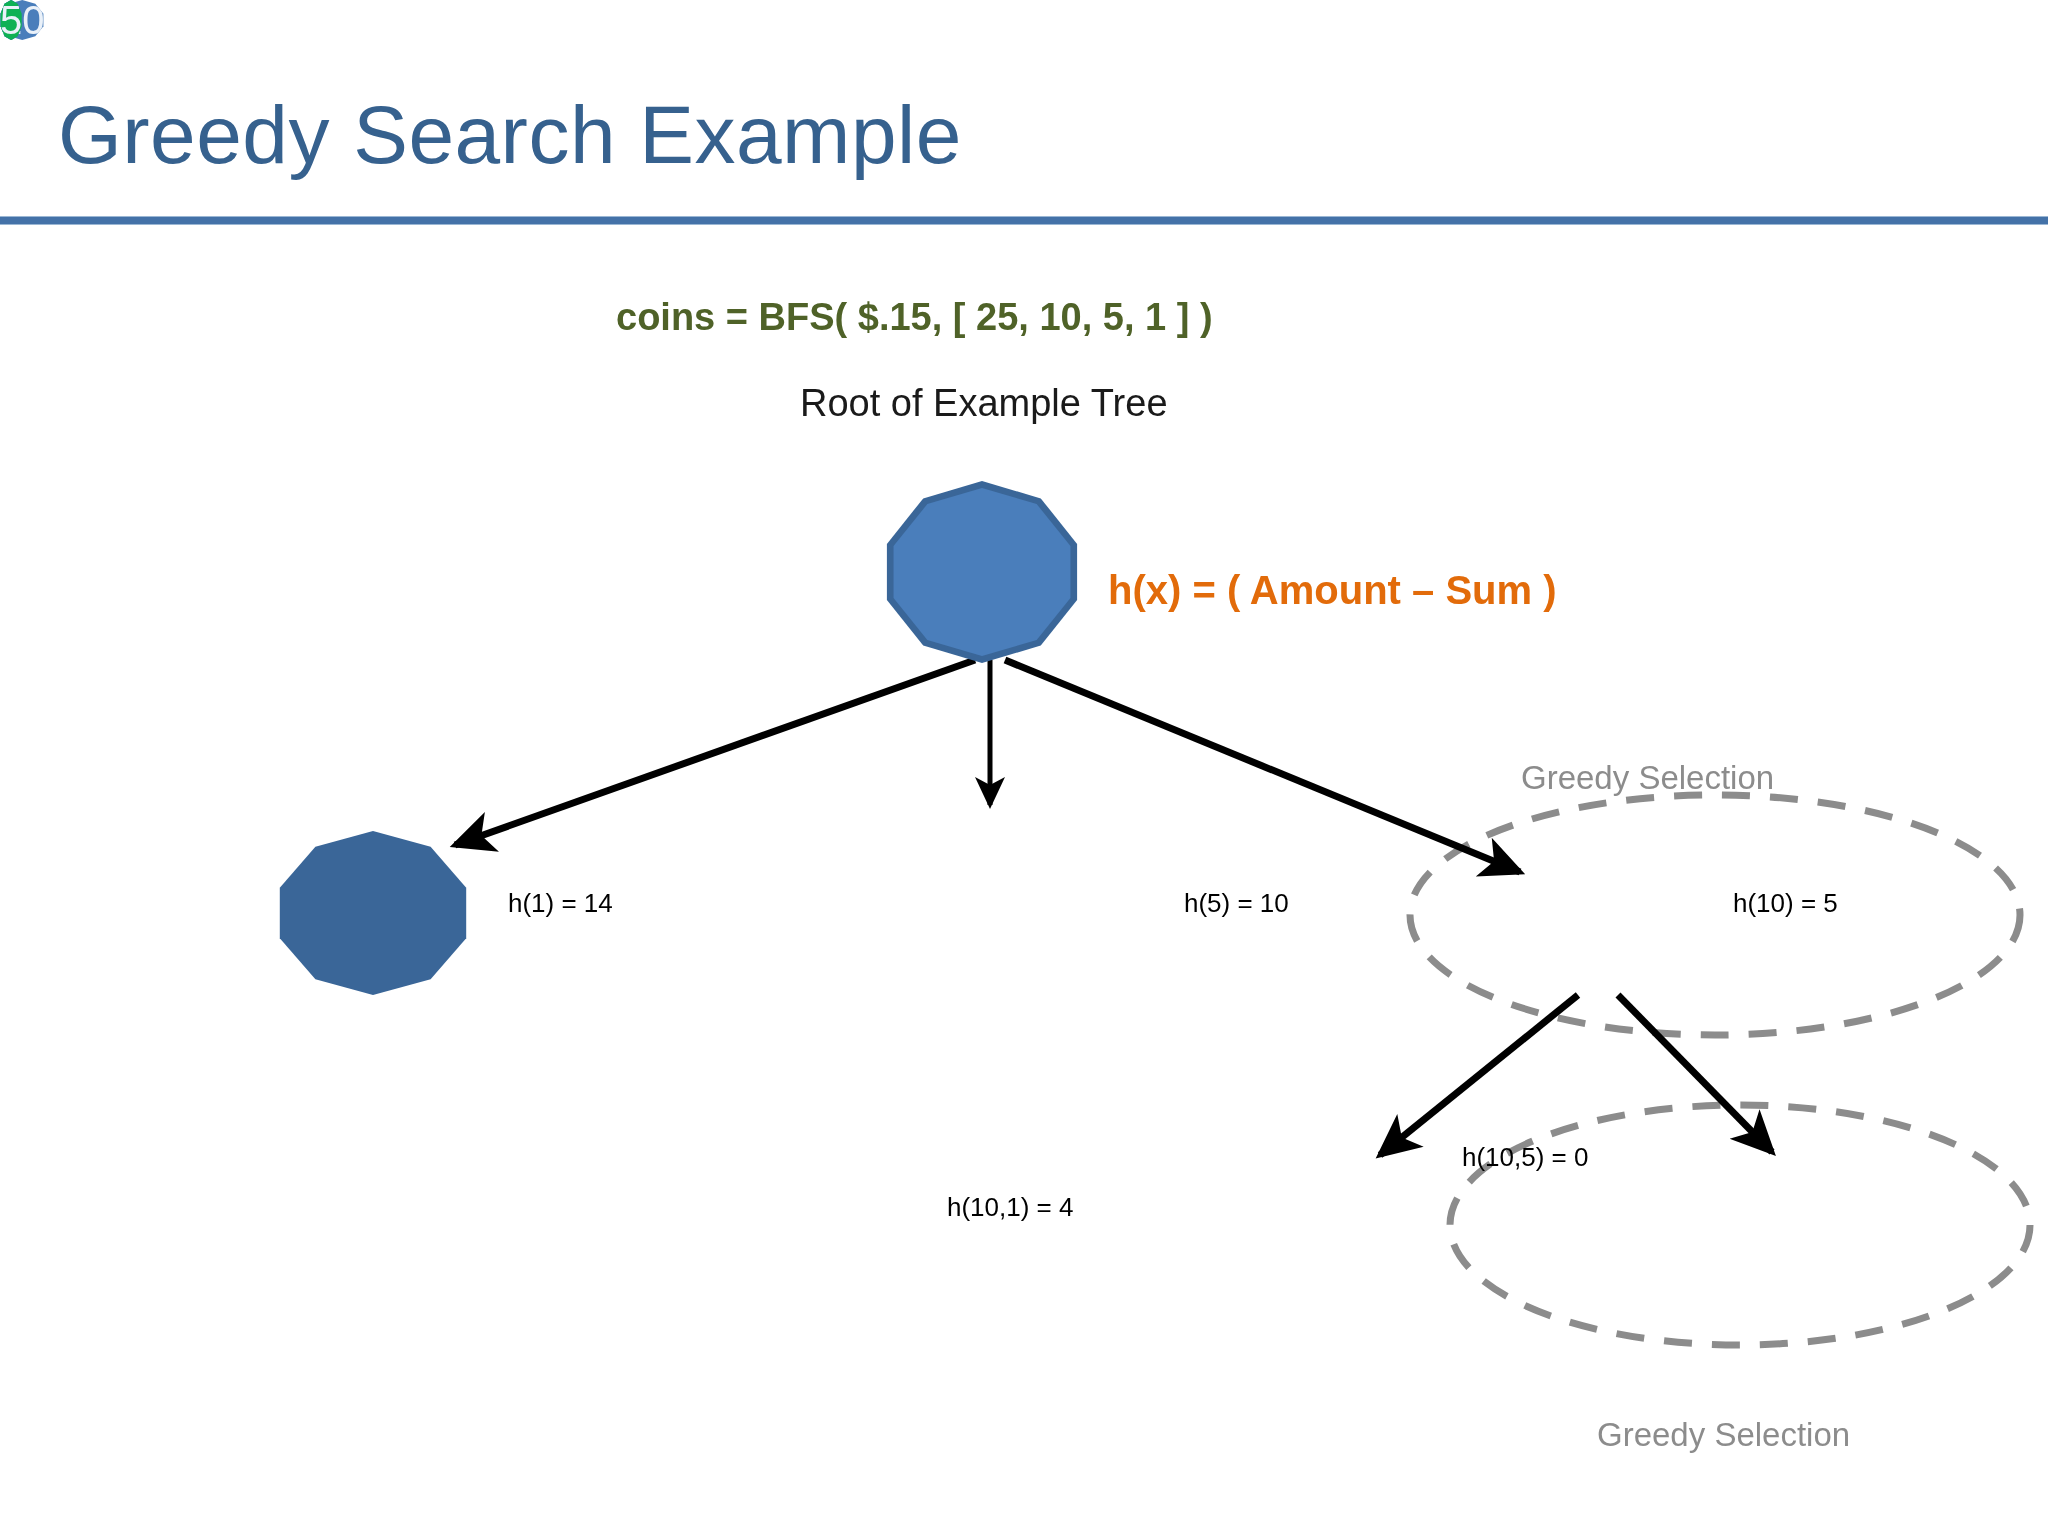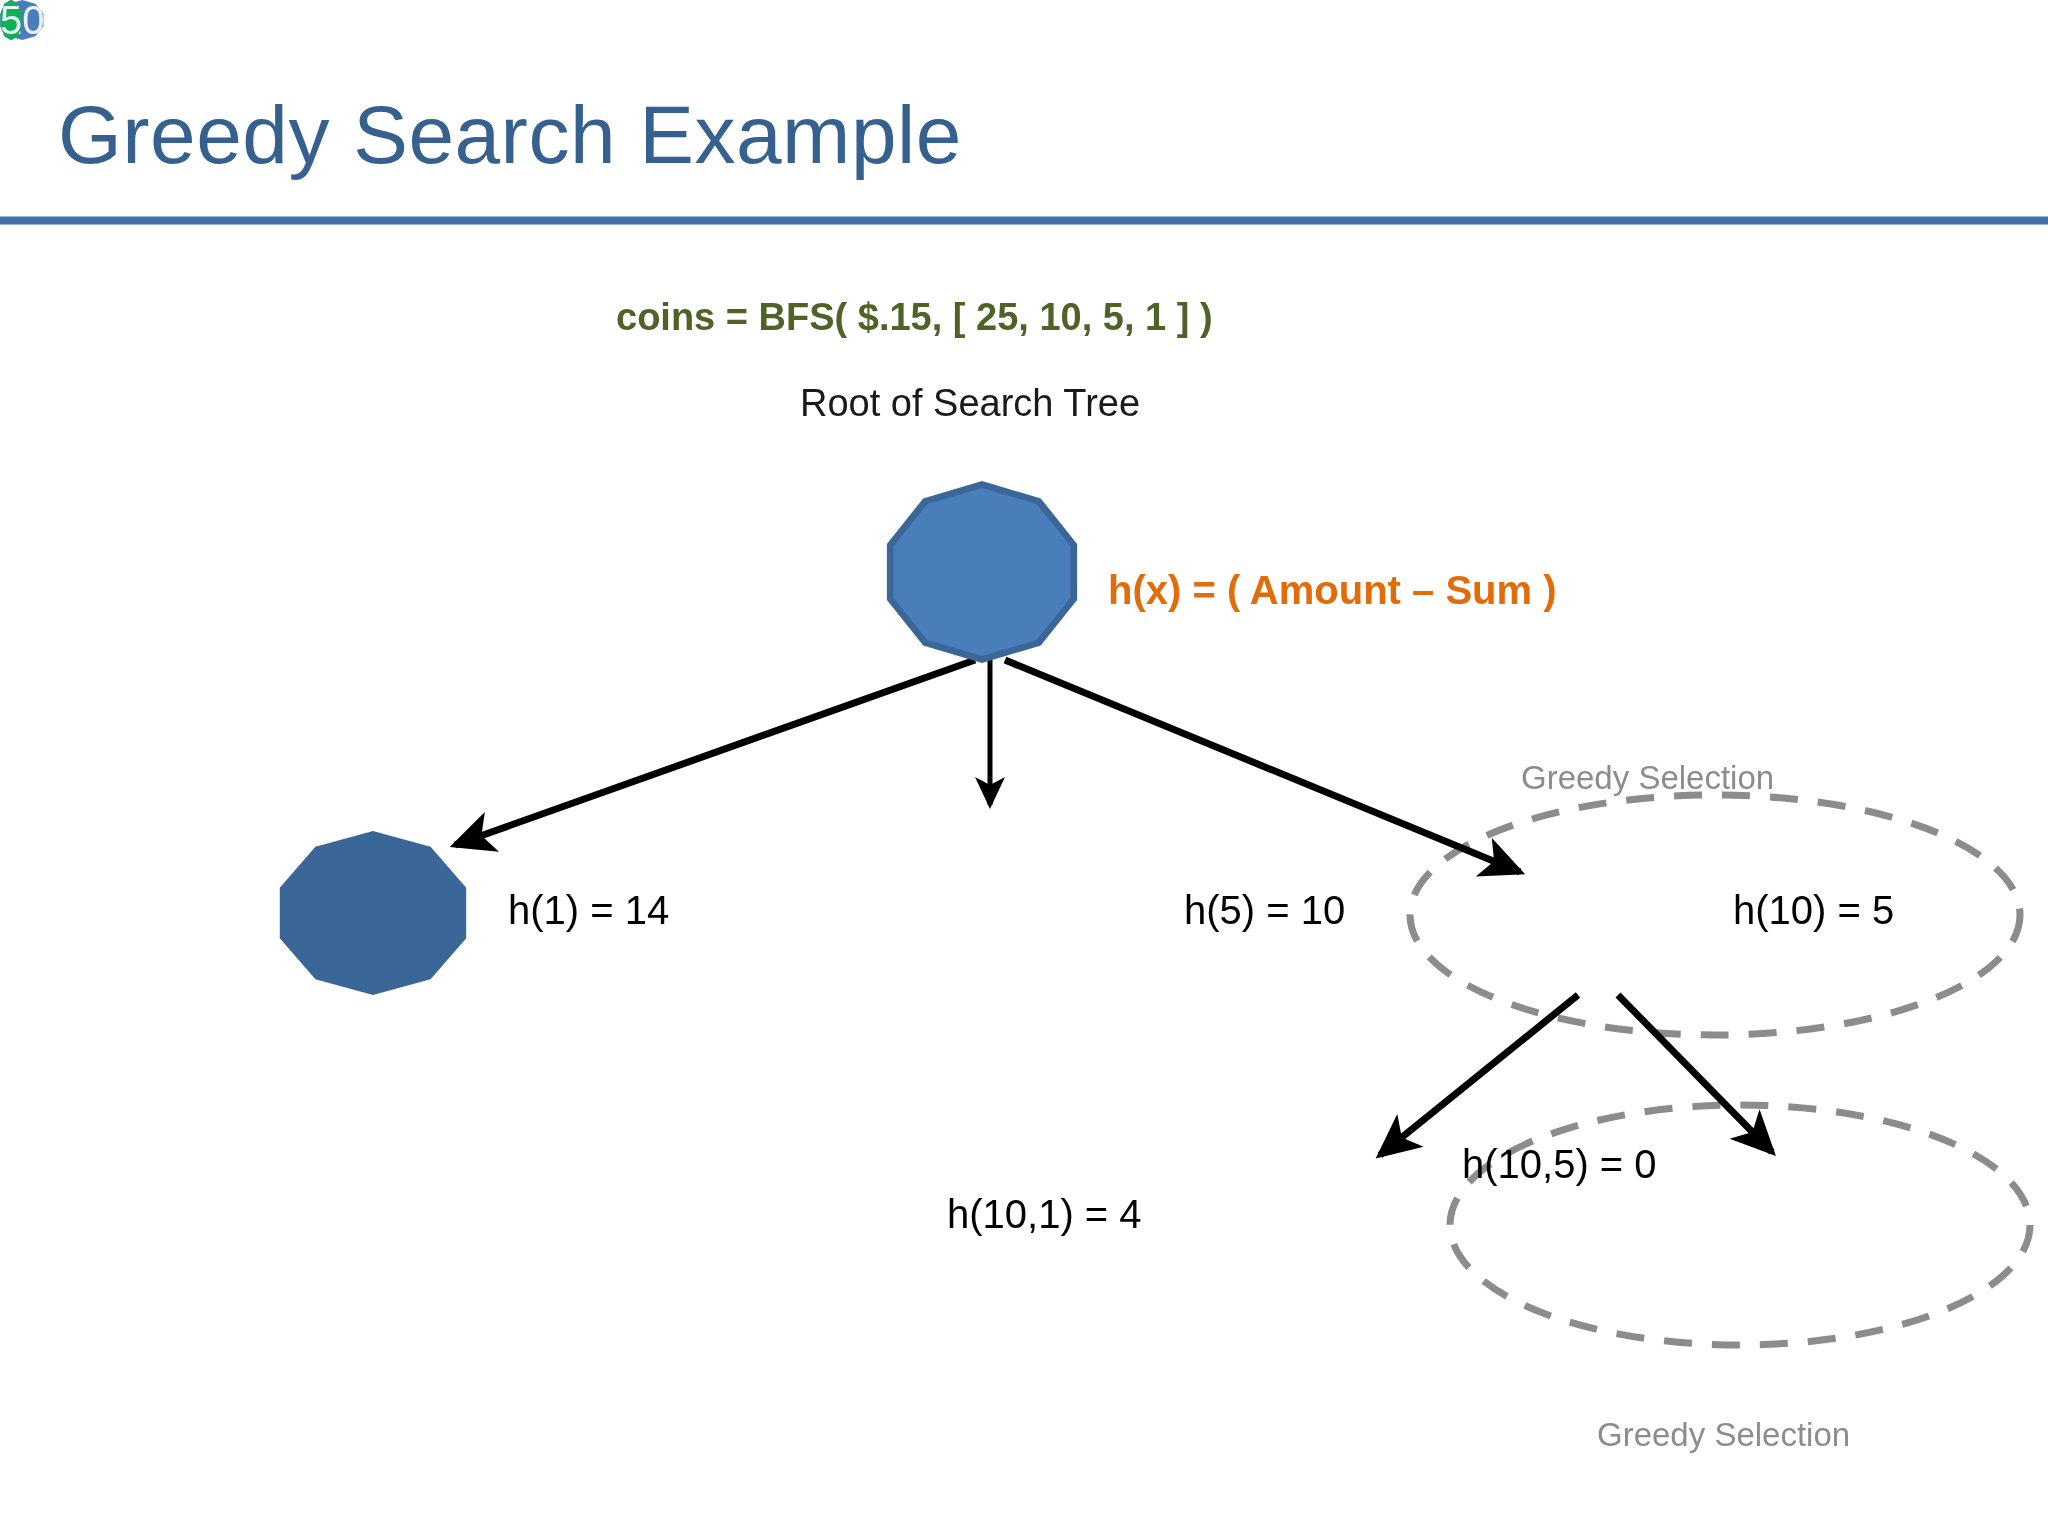--- a/index.html
+++ b/index.html
@@ -64,21 +64,21 @@
   }
   #heuristic-formula {
     left: 1108px; top: 548px;
     font-size: 40px;
     font-weight: bold;
     color: #E26B0A;
     margin-top: 20px;
   }
 
   .h-label {
-    font-size: 40px;
+    font-size: 26px;
     font-weight: 400;
     color: #000000;
   }
   #h-label-1    { left: 508px;  top: 888px; }
   #h-label-5    { left: 1184px; top: 888px; }
   #h-label-10   { left: 1733px; top: 888px; }
   #h-label-10-1 { left: 908px;  top: 1192px; margin-left: 39px; }
   #h-label-10-5 { left: 1462px; top: 1142px; }
 
   .greedy-caption {
@@ -149,21 +149,21 @@
   <line x1="975" y1="660" x2="455" y2="845" stroke="#000000" stroke-width="7" marker-end="url(#arrowhead)"></line>
   <line x1="990" y1="660" x2="990" y2="805" stroke="#000000" stroke-width="5" marker-end="url(#arrowhead)"></line>
   <line x1="1005" y1="660" x2="1520" y2="872" stroke="#000000" stroke-width="7" marker-end="url(#arrowhead)"></line>
 
   <line x1="1578" y1="995" x2="1380" y2="1155" stroke="#000000" stroke-width="7" marker-end="url(#arrowhead)"></line>
   <line x1="1618" y1="995" x2="1772" y2="1152" stroke="#000000" stroke-width="7" marker-end="url(#arrowhead)"></line>
 </svg>
 
 <div class="txt" id="coins-expression">coins = BFS( $.15, [ 25, 10, 5, 1 ] )</div>
 
-<div class="txt" id="root-caption">Root of Search Tree</div>
+<div class="txt" id="root-caption">Root of Example Tree</div>
 
 <div class="txt" id="heuristic-formula">h(x) = ( Amount – Sum )</div>
 
 <div class="txt greedy-caption" id="greedy-caption-top">Greedy Selection</div>
 
 <div class="txt greedy-caption" id="greedy-caption-bottom">Greedy Selection</div>
 
 <div class="node-ring" id="node-root-ring"></div>
 <div class="node node-blue" id="node-root">
   <span class="node-label"></span>

